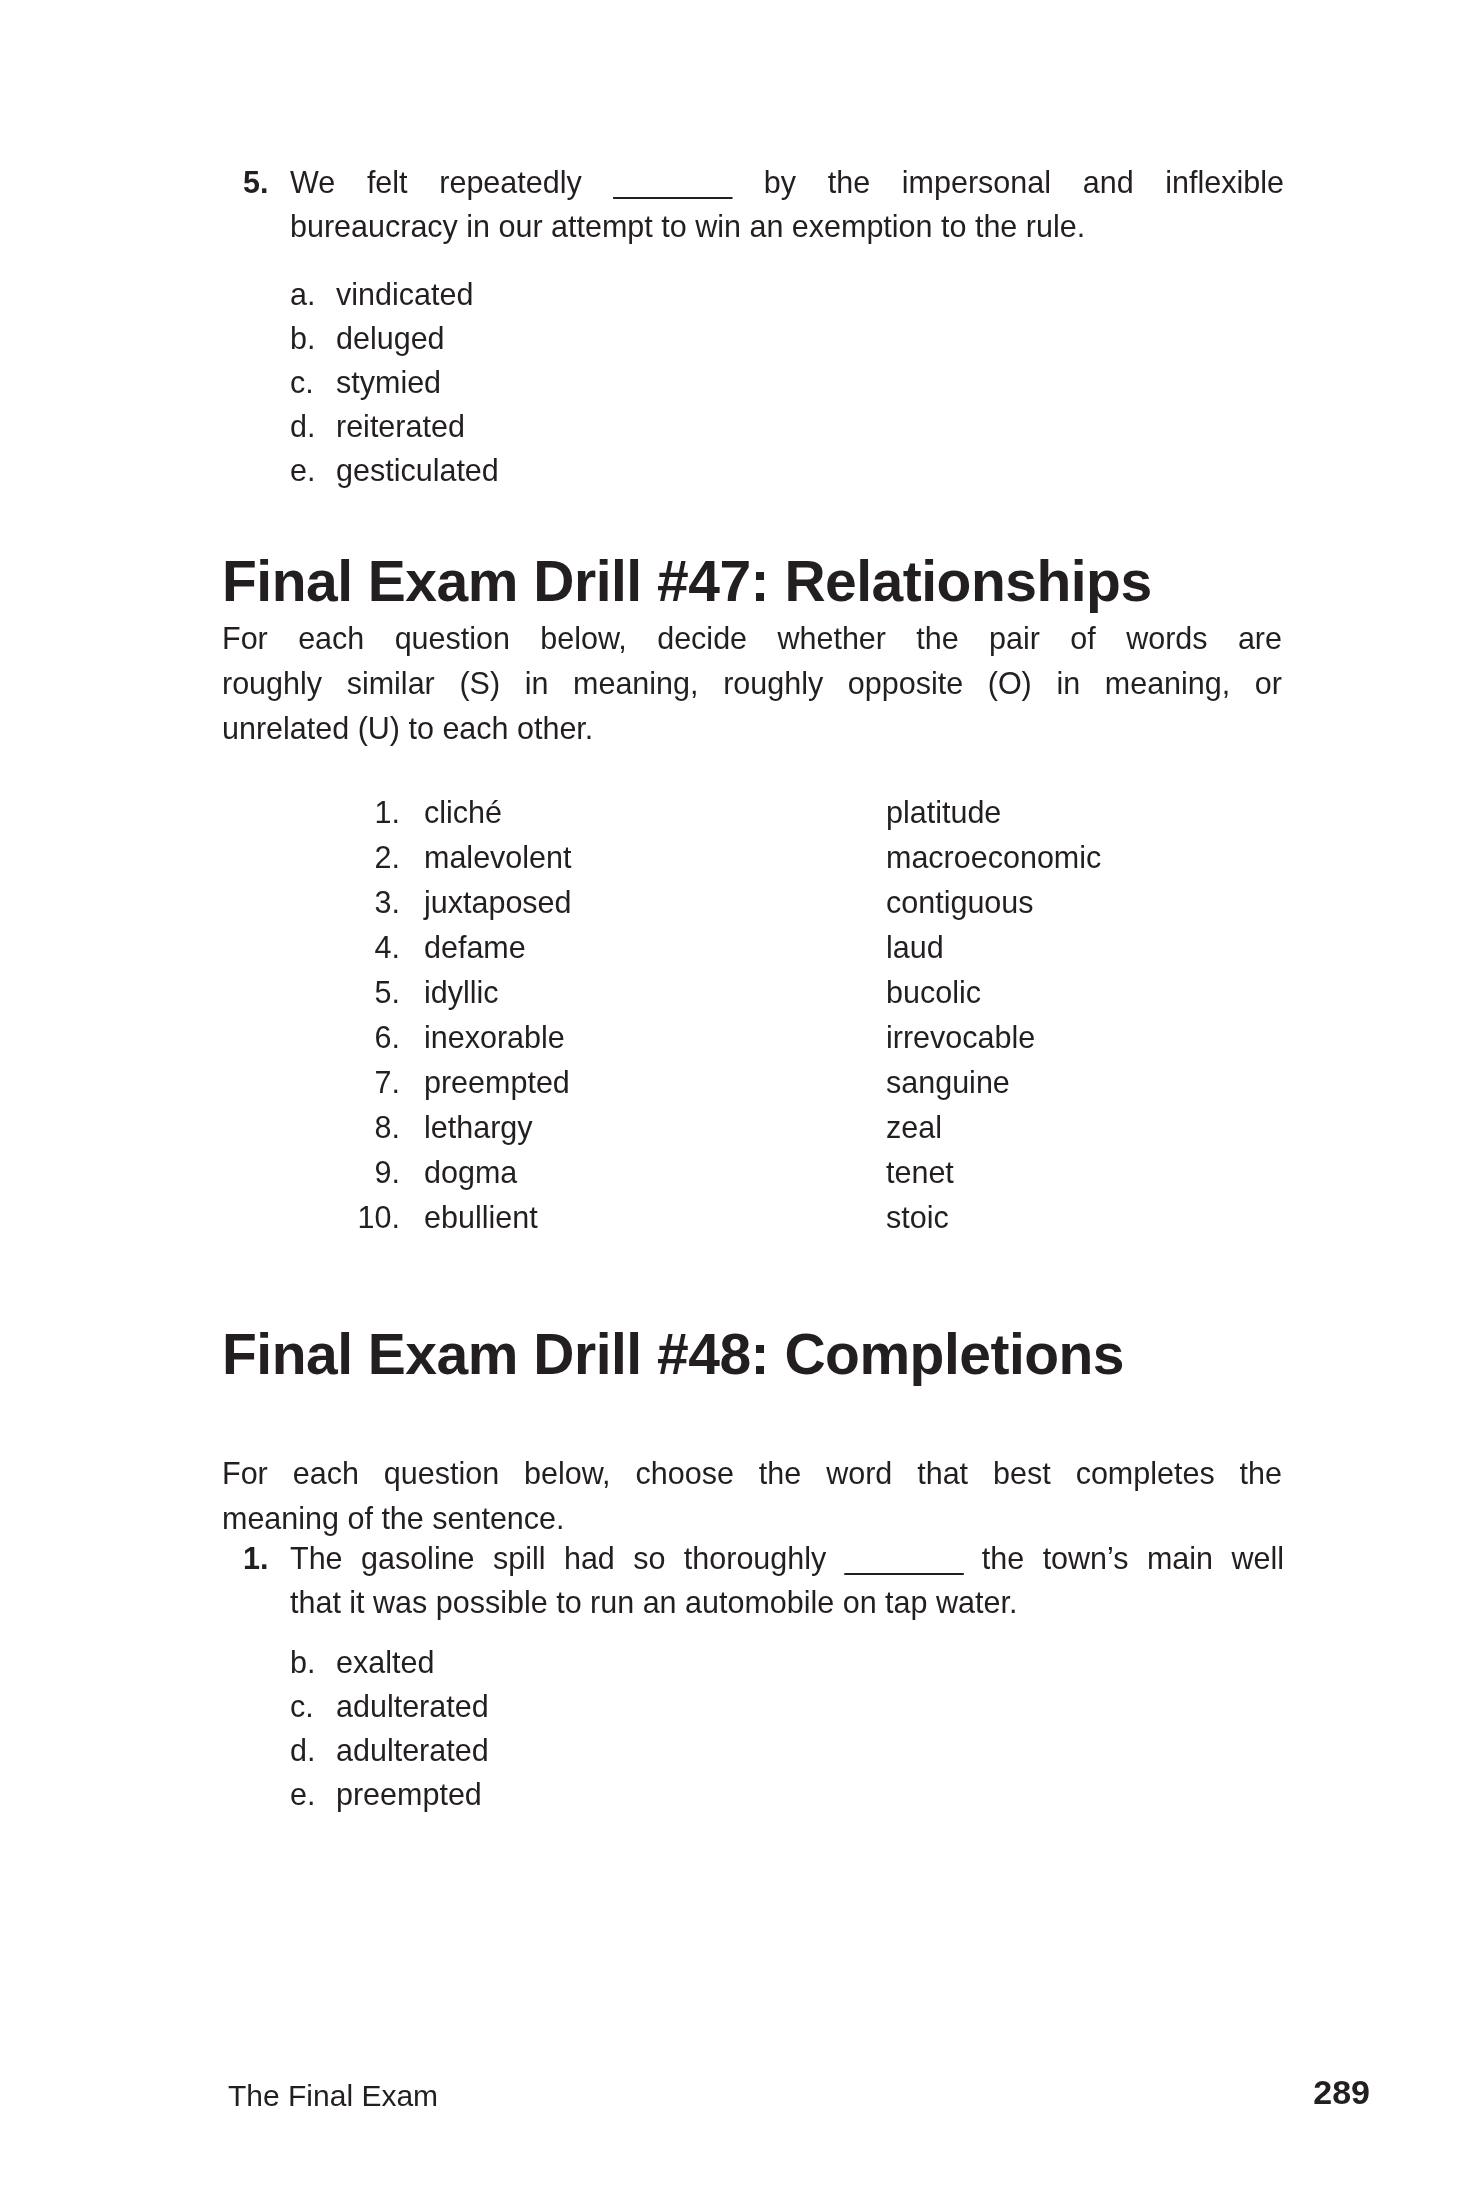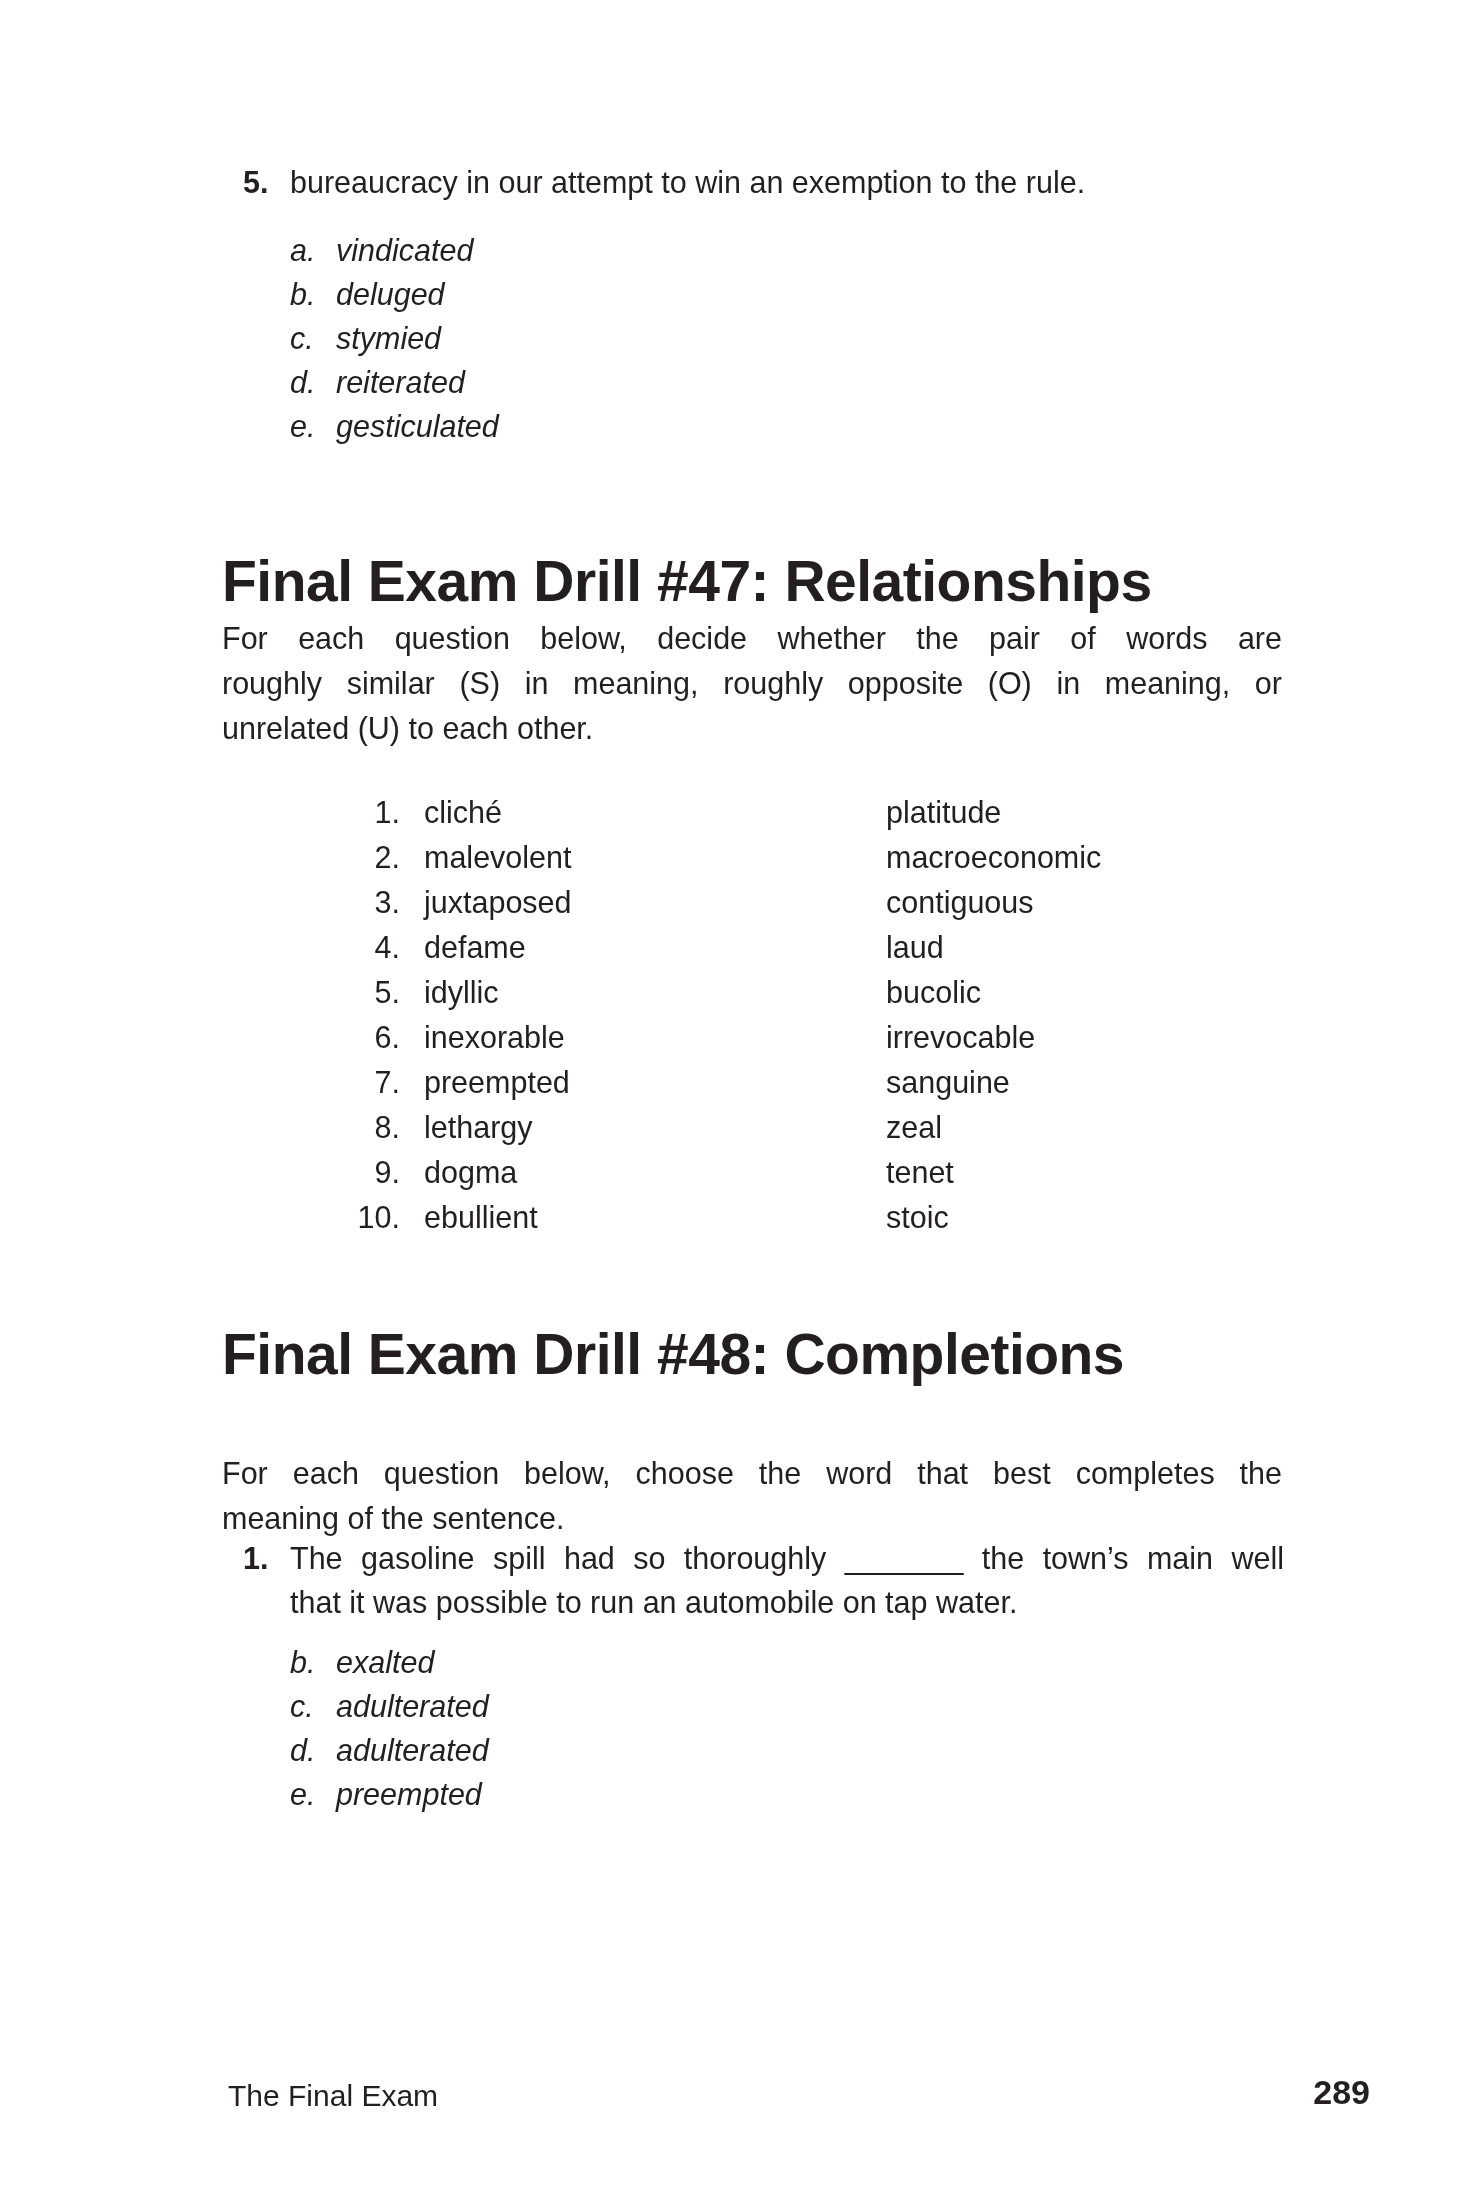--- a/index.html
+++ b/index.html
@@ -37,21 +37,20 @@
   }
   .jline {
     white-space: normal;
     text-align: justify;
     text-align-last: justify;
   }
   .options { margin-top: 24px; }
   .option-row {
     font-size: 30.5px;
     line-height: 44px;
-    font-style: italic;
   }
   .option-letter {
     display: inline-block;
     width: 46px;
   }
   
   .drill-title {
     position: absolute;
     left: 222px;
     font-weight: bold;
@@ -108,20 +107,21 @@
   }
 </style>
 </head>
 <body>
 
 <div class="page">
 
   <div class="question" style="top: 160px;">
     <div class="qnum">5.</div>
     <div class="qbody">
+      <div class="qline jline">We felt repeatedly _______ by the impersonal and inflexible</div>
       <div class="qline">bureaucracy in our attempt to win an exemption to the rule.</div>
       <div class="options">
         <div class="option-row">
           <span class="option-letter">a.</span><span>vindicated</span>
         </div>
         <div class="option-row">
           <span class="option-letter">b.</span><span>deluged</span>
         </div>
         <div class="option-row">
           <span class="option-letter">c.</span><span>stymied</span>

